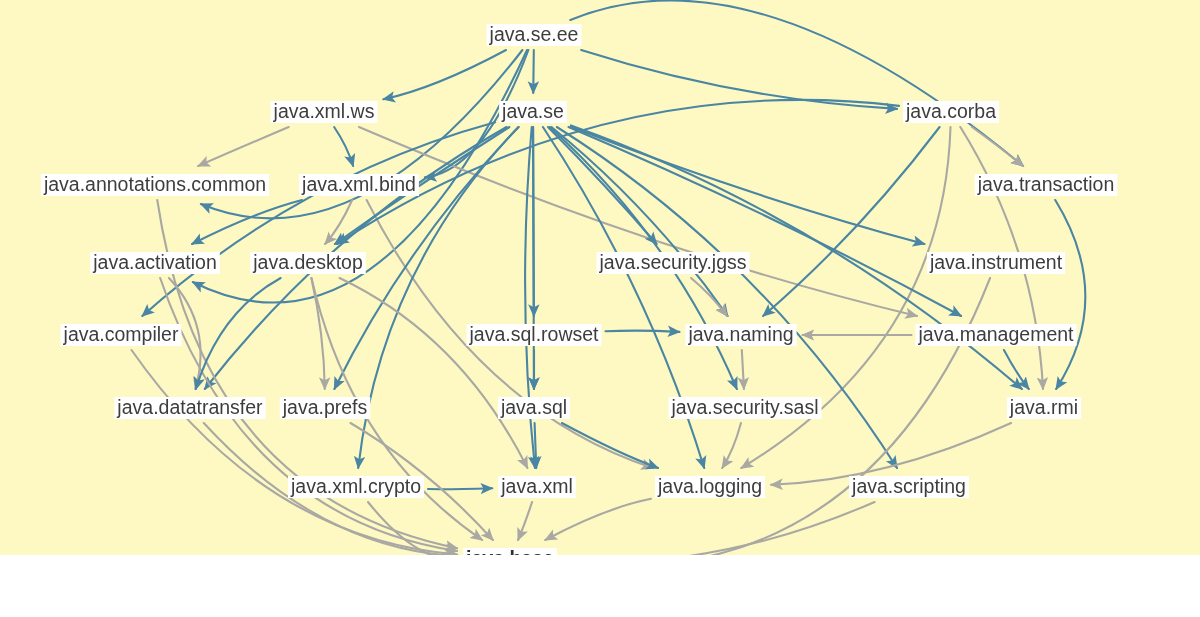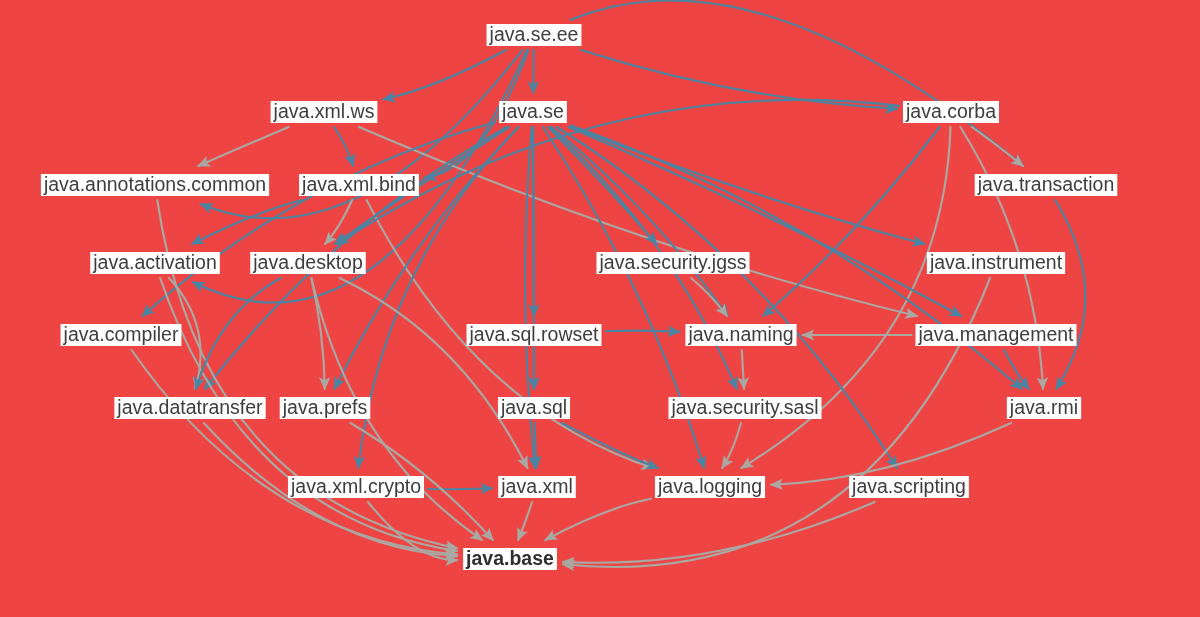--- a/index.html
+++ b/index.html
@@ -6,22 +6,22 @@
     margin: 0;
     padding: 0;
     background: #ffffff;
   }
   body {
     font-family: "Liberation Sans", sans-serif;
   }
   #graph-wrap {
     position: relative;
     width: 1200px;
-    height: 617px;
-    background: #ef4444;
+    height: 555px;
+    background: #fef9c3;
     overflow: hidden;
   }
   #graph-svg {
     position: absolute;
     left: 0;
     top: 0;
     width: 1200px;
     height: 617px;
   }
   .node-label {

